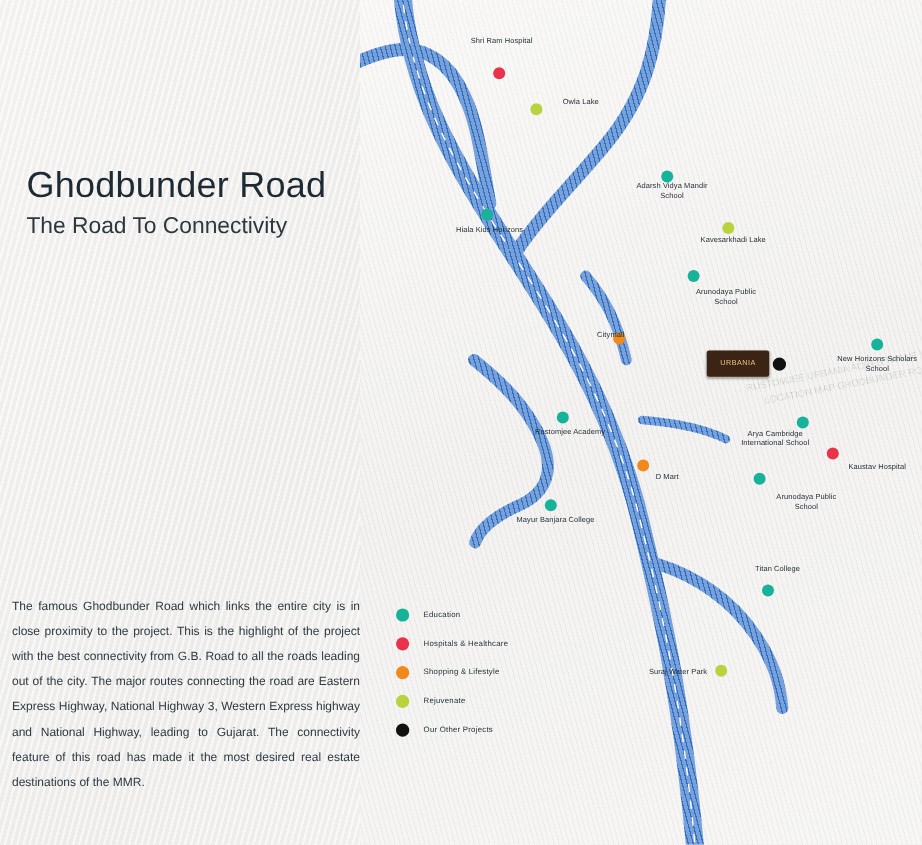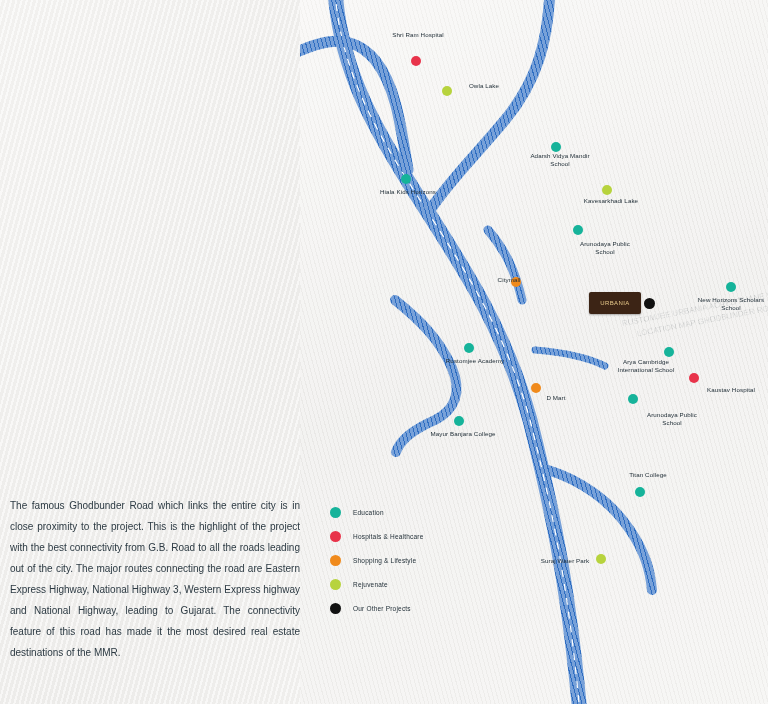--- a/index.html
+++ b/index.html
@@ -84,20 +84,22 @@
 
       <path d="M 248 470 C 280 480, 310 500, 330 530 C 345 552, 350 570, 352 590" stroke="#2f6fc4" stroke-width="10" fill="none" stroke-linecap="round"></path>
 
       <path d="M 235 350 C 260 352, 285 356, 305 366" stroke="#2f6fc4" stroke-width="7" fill="none" stroke-linecap="round"></path>
     </svg>
 
     <div class="watermark">RUSTOMJEE URBANIA ACRES THANE WEST LOCATION MAP GHODBUNDER ROAD</div>
   </div>
 
   <div class="title-block">
+    <h1 class="title-main">Ghodbunder Road</h1>
+    <p class="title-sub">The Road To Connectivity</p>
   </div>
 
   <div class="desc">The famous Ghodbunder Road which links the entire city is in close proximity to the project. This is the highlight of the project with the best connectivity from G.B. Road to all the roads leading out of the city. The major routes connecting the road are Eastern Express Highway, National Highway 3, Western Express highway and National Highway, leading to Gujarat. The connectivity feature of this road has made it the most desired real estate destinations of the MMR.</div>
 
   <div class="project-badge">
     <span>URBANIA</span>
   </div>
 
   <div id="poi-layer">
       <div class="poi-dot" style="left: 411px; top: 56px; width: 10px; height: 10px; background: rgb(232, 51, 74);"></div>

